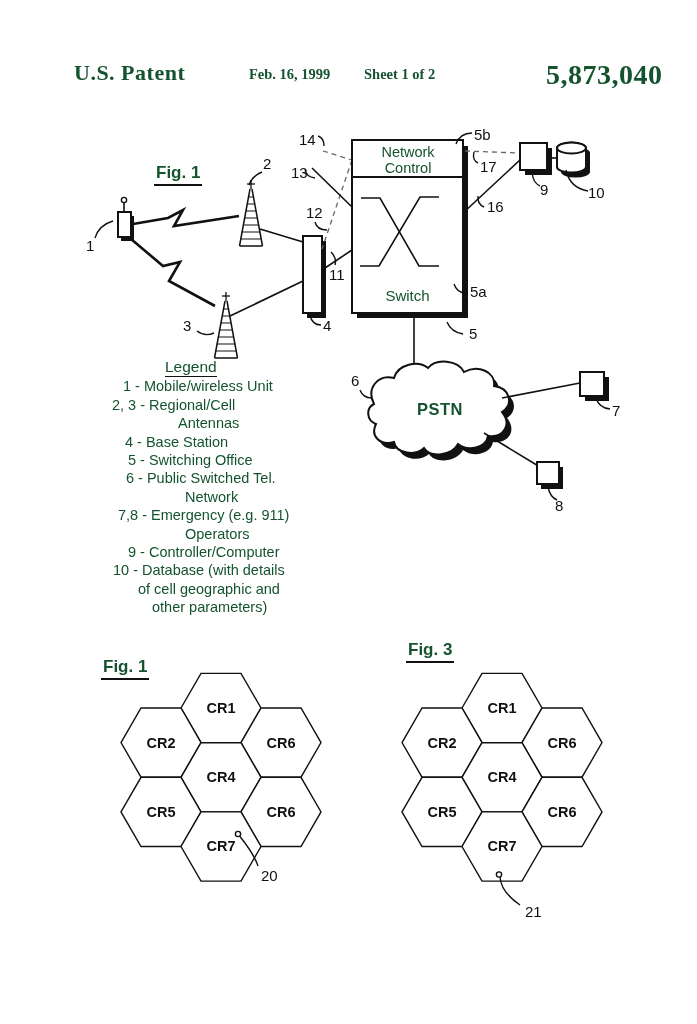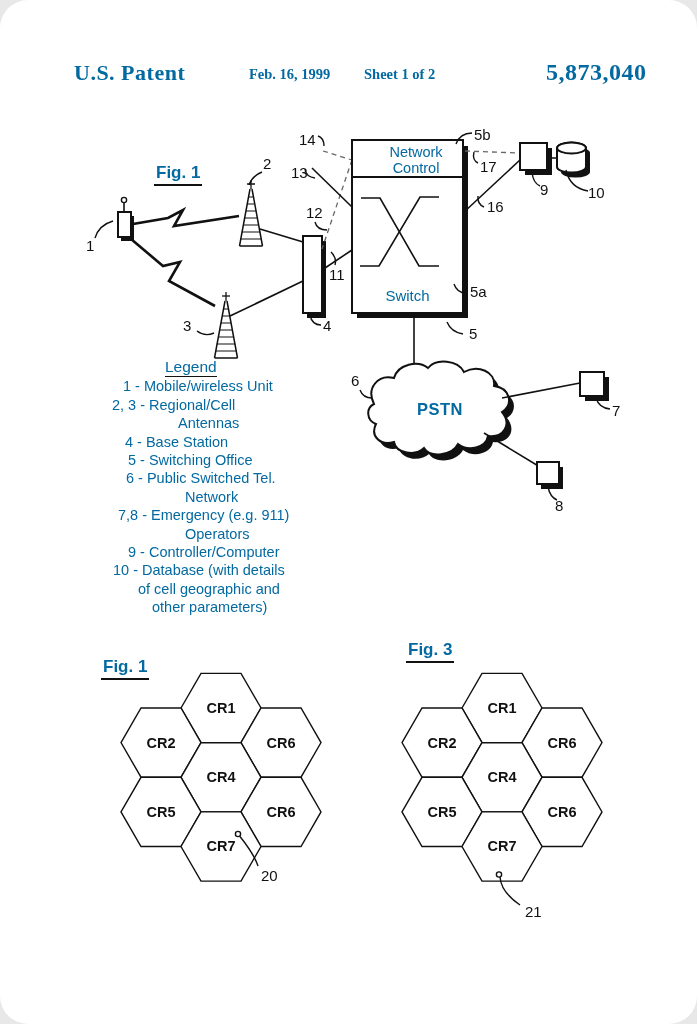--- a/index.html
+++ b/index.html
@@ -1,29 +1,29 @@
 <!DOCTYPE html>
 <html><head>
 <meta charset="utf-8">
 <style>
   html,body{margin:0;padding:0;background:#e8e8e8;}
   .page{position:relative;width:697px;height:1024px;background:#ffffff;overflow:hidden;
-        font-family:"Liberation Sans", sans-serif;color:#0369a1;border-radius:28px;}
+        font-family:"Liberation Sans", sans-serif;color:#14532d;}
   .abs{position:absolute;}
   .serif{font-family:"Liberation Serif", serif;}
   .hdr-title{left:74px;top:60px;font-size:22px;font-weight:bold;letter-spacing:.5px;}
   .hdr-date{left:249px;top:66px;font-size:14.5px;font-weight:bold;}
   .hdr-sheet{left:364px;top:66px;font-size:14.5px;font-weight:bold;}
-  .hdr-num{left:546px;top:59px;font-size:24px;font-weight:bold;letter-spacing:.5px;}
+  .hdr-num{left:546px;top:59px;font-size:28px;font-weight:bold;letter-spacing:.5px;}
   .figtitle{font-size:17px;font-weight:bold;border-bottom:2.2px solid #111;padding:0 2px 1px 2px;}
   .fig1-title{left:154px;top:163px;}
   .fig2-title{left:101px;top:657px;}
   .fig3-title{left:406px;top:640px;}
   .boxlabel{font-size:14.5px;text-align:center;line-height:16px;}
-  .netctl{left:376px;top:144px;width:80px;text-align:center;}
+  .netctl{left:368px;top:144px;width:80px;text-align:center;}
   .swlbl{left:352px;top:288px;width:111px;font-size:15px;}
   .pstn{left:398px;top:400px;width:84px;font-size:16.5px;font-weight:bold;text-align:center;letter-spacing:.5px;}
   .legend{left:108px;top:358px;width:215px;font-size:14.5px;line-height:18.4px;}
   .legend .ttl{display:inline-block;margin-left:57px;font-size:15.5px;border-bottom:1.8px solid #111;
                padding-bottom:0px;}
   .legend div{white-space:nowrap;}
   .ln0{padding-left:15px}.ln1{padding-left:4px}.ln2{padding-left:70px}.ln3{padding-left:17px}
   .ln4{padding-left:20px}.ln5{padding-left:18px}.ln6{padding-left:77px}.ln7{padding-left:10px}
   .ln8{padding-left:77px}.ln9{padding-left:20px}.ln10{padding-left:5px}.ln11{padding-left:30px}
   .ln12{padding-left:44px}

